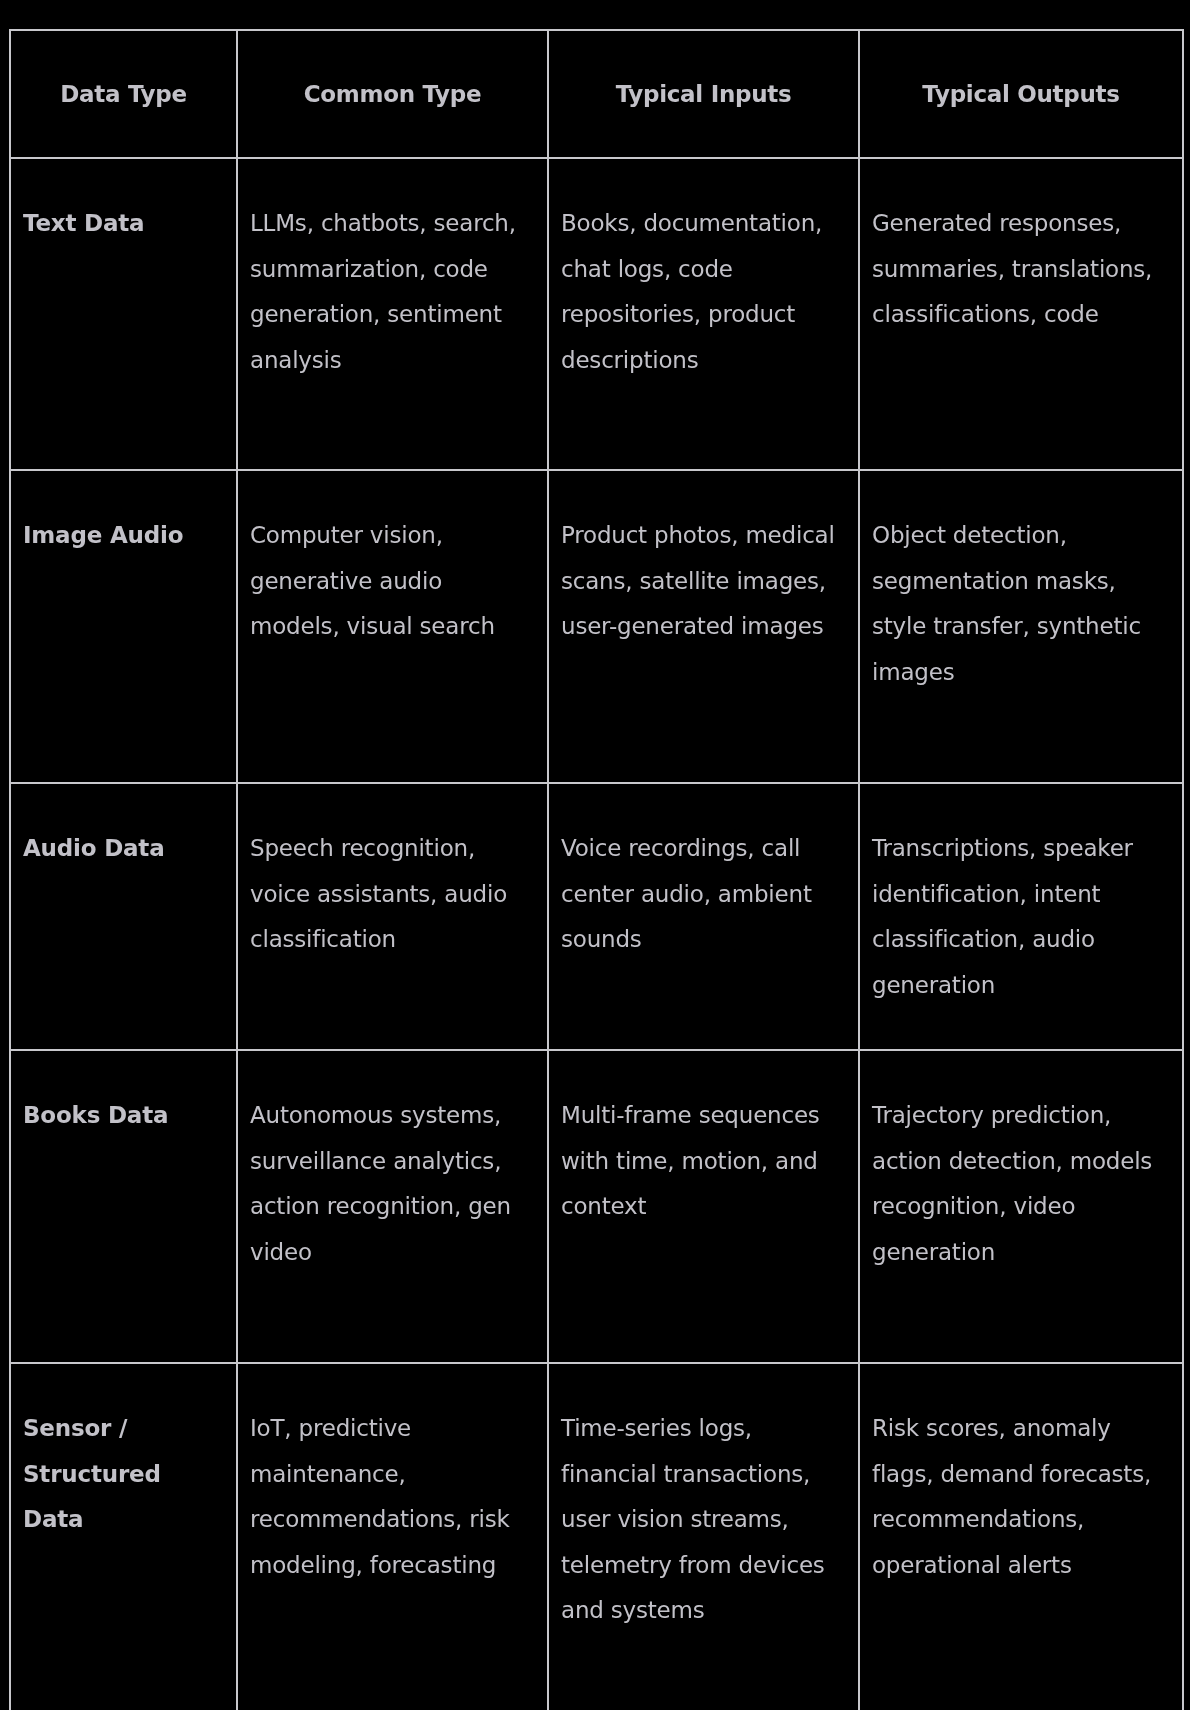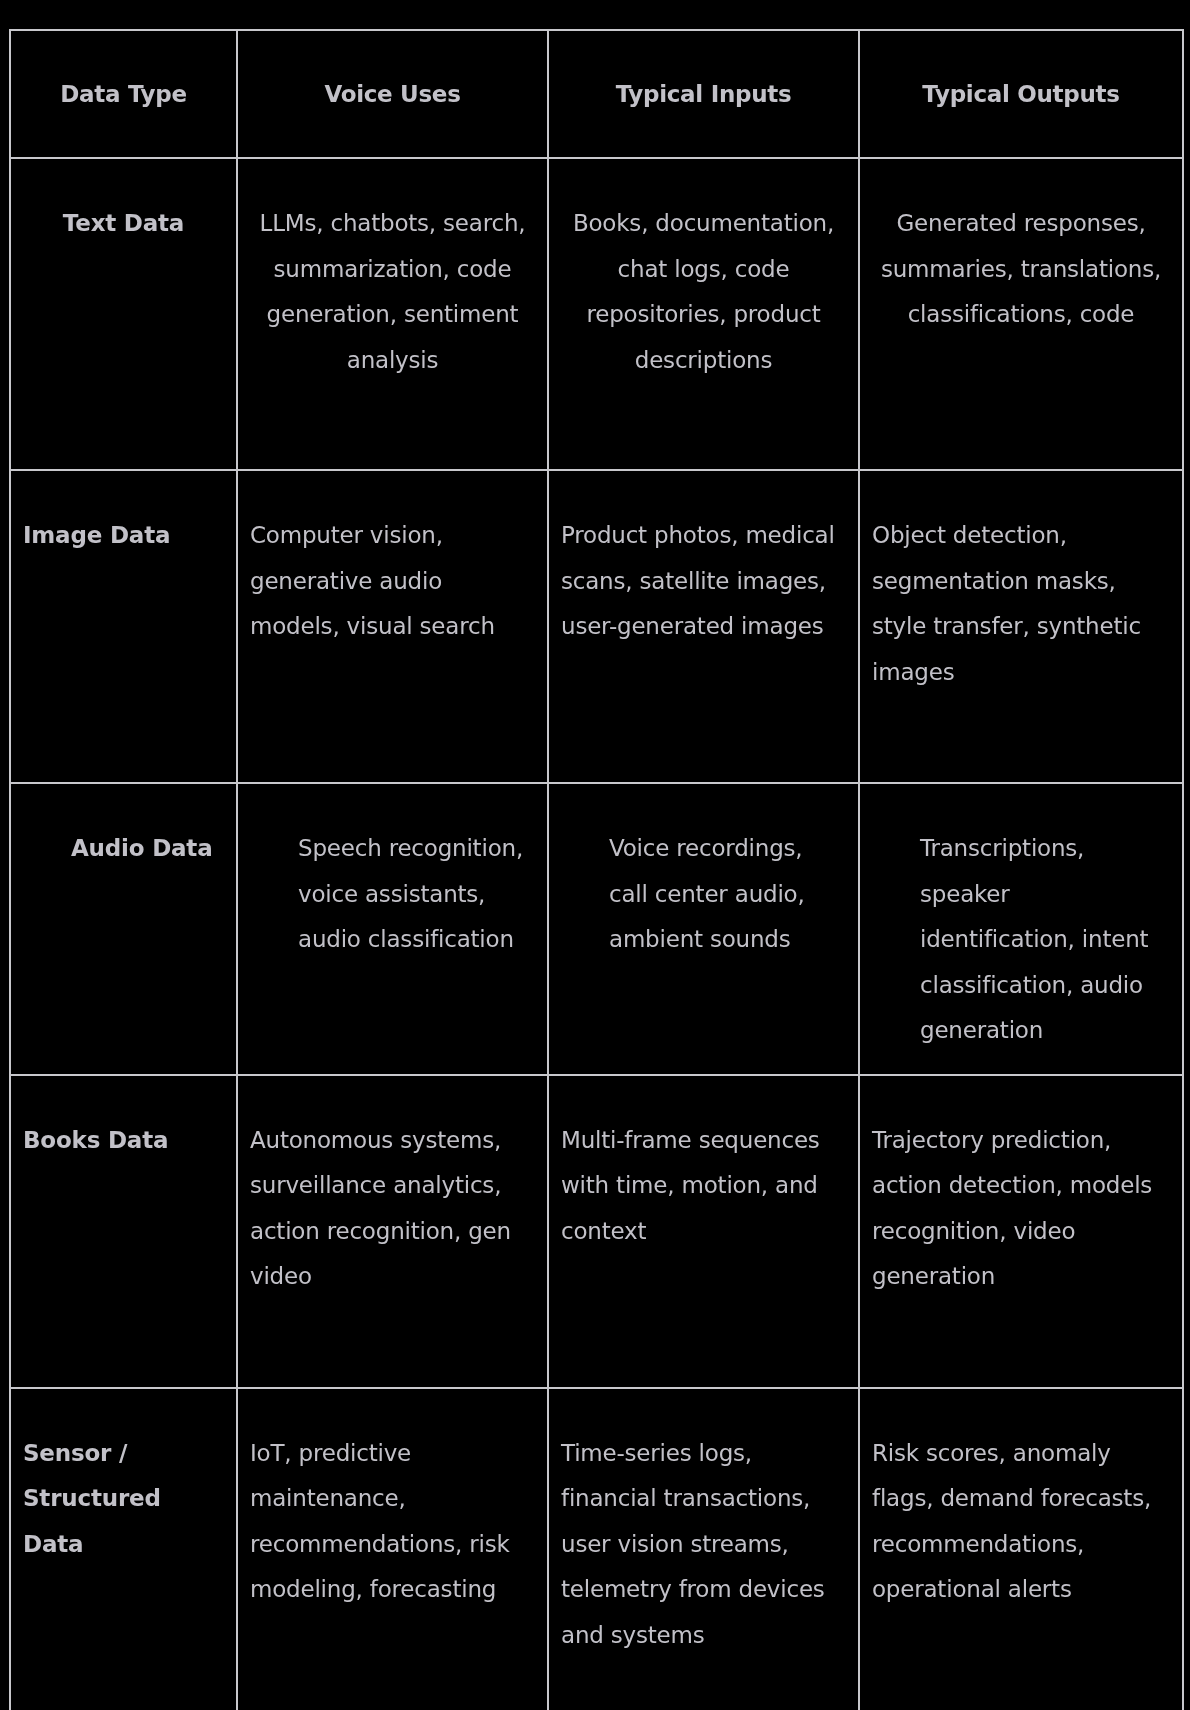--- a/index.html
+++ b/index.html
@@ -30,40 +30,40 @@
     padding: 42px 12px 20px 12px;
     font-size: 23px;
     line-height: 45.5px;
     letter-spacing: -0.2px;
   }
   td.type .cell { font-weight: bold; }
   col.c1 { width: 227px; }
   col.c2 { width: 311px; }
   col.c3 { width: 311px; }
   col.c4 { width: 324px; }
-  tr.r1 td { height: 310px; text-align: center; }
+  tr.r1 td { height: 310px; }
   tr.r2 td { height: 311px; }
-  tr.r3 td { height: 265px; padding-left: 48px; }
+  tr.r3 td { height: 265px; }
   tr.r4 td { height: 311px; }
   tr.r5 td { height: 356px; }
 </style>
 </head>
 <body>
 
 <table class="grid">
   <colgroup>
       <col class="c1">
       <col class="c2">
       <col class="c3">
       <col class="c4">
     </colgroup>
   <thead>
     <tr>
       <th>Data Type</th>
-      <th>Voice Uses</th>
+      <th>Common Type</th>
       <th>Typical Inputs</th>
       <th>Typical Outputs</th>
     </tr>
   </thead>
   <tbody>
     <tr class="r1">
       <td class="type">
           <div class="cell">Text Data</div>
         </td>
       <td>
@@ -71,21 +71,21 @@
         </td>
       <td>
           <div class="cell">Books, documentation, chat logs, code repositories, product descriptions</div>
         </td>
       <td>
           <div class="cell">Generated responses, summaries, translations, classifications, code</div>
         </td>
     </tr>
     <tr class="r2">
       <td class="type">
-          <div class="cell">Image Data</div>
+          <div class="cell">Image Audio</div>
         </td>
       <td>
           <div class="cell">Computer vision, generative audio models, visual search</div>
         </td>
       <td>
           <div class="cell">Product photos, medical scans, satellite images, user-generated images</div>
         </td>
       <td>
           <div class="cell">Object detection, segmentation masks, style transfer, synthetic images</div>
         </td>

